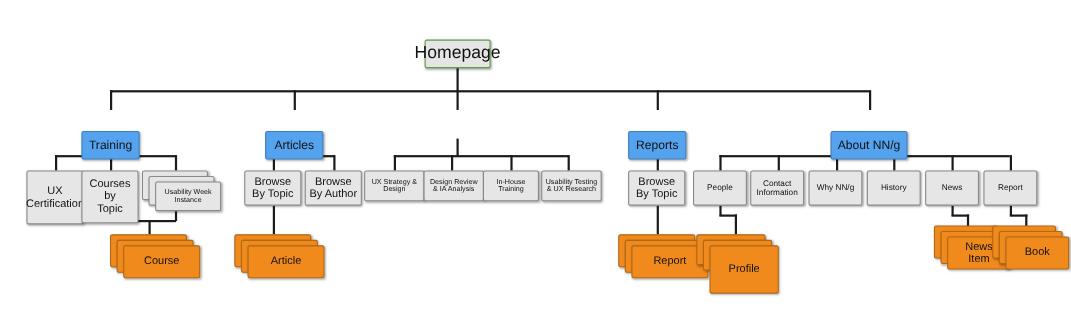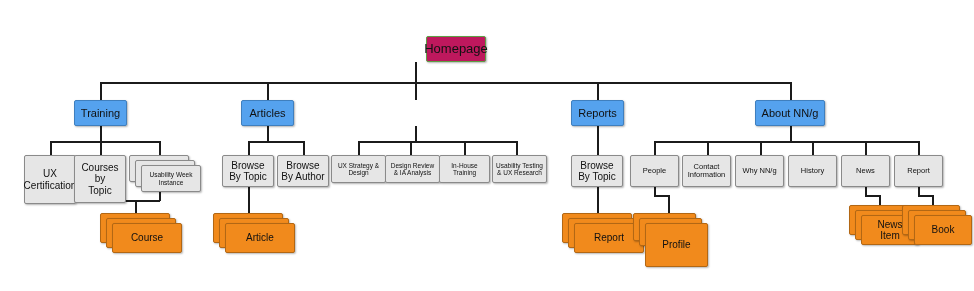--- a/index.html
+++ b/index.html
@@ -38,29 +38,29 @@
     color: #111111;
     line-height: 1.12;
     border: 1px solid #7a7a7a;
     border-radius: 2px;
     box-shadow: 1px 1px 2px rgba(0,0,0,0.30);
     user-select: none;
     padding: 0 2px;
   }
 
   .node.root {
-    background: #be185d;
+    background: #e5e5e5;
     border-color: #5f9e45;
-    font-size: 13px;
-    margin-left: 40px;
+    font-size: 16px;
   }
   .node.section {
     background: #55a2ee;
     border-color: #3f7fbe;
     font-size: 11px;
+    margin-top: 19px;
   }
   .node.page {
     background: #e6e6e6;
     border-color: #8a8a8a;
     font-size: 10px;
   }
   .node.page.small {
     font-size: 7.5px;
   }
   .node.page.tiny {

